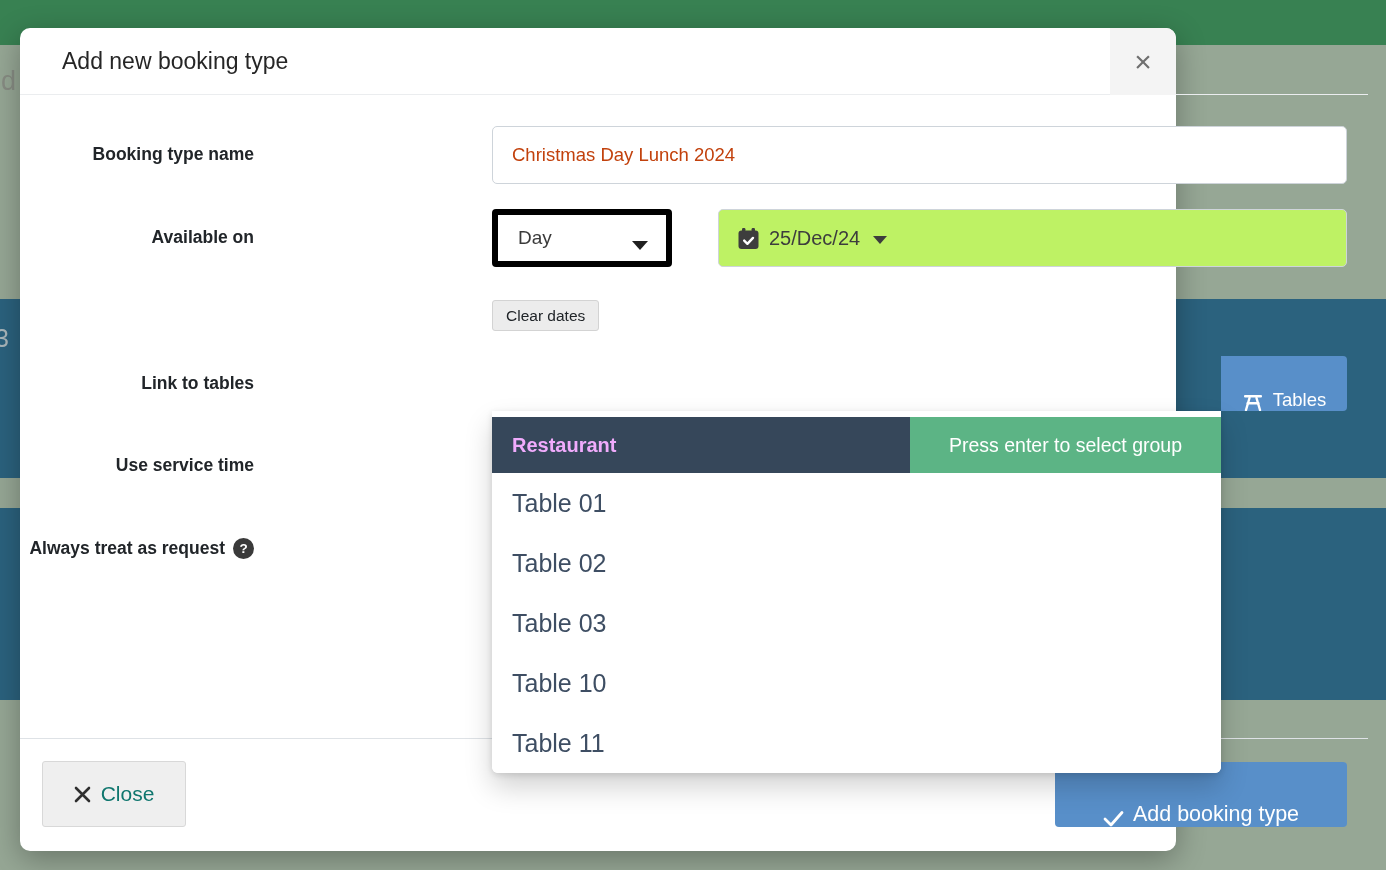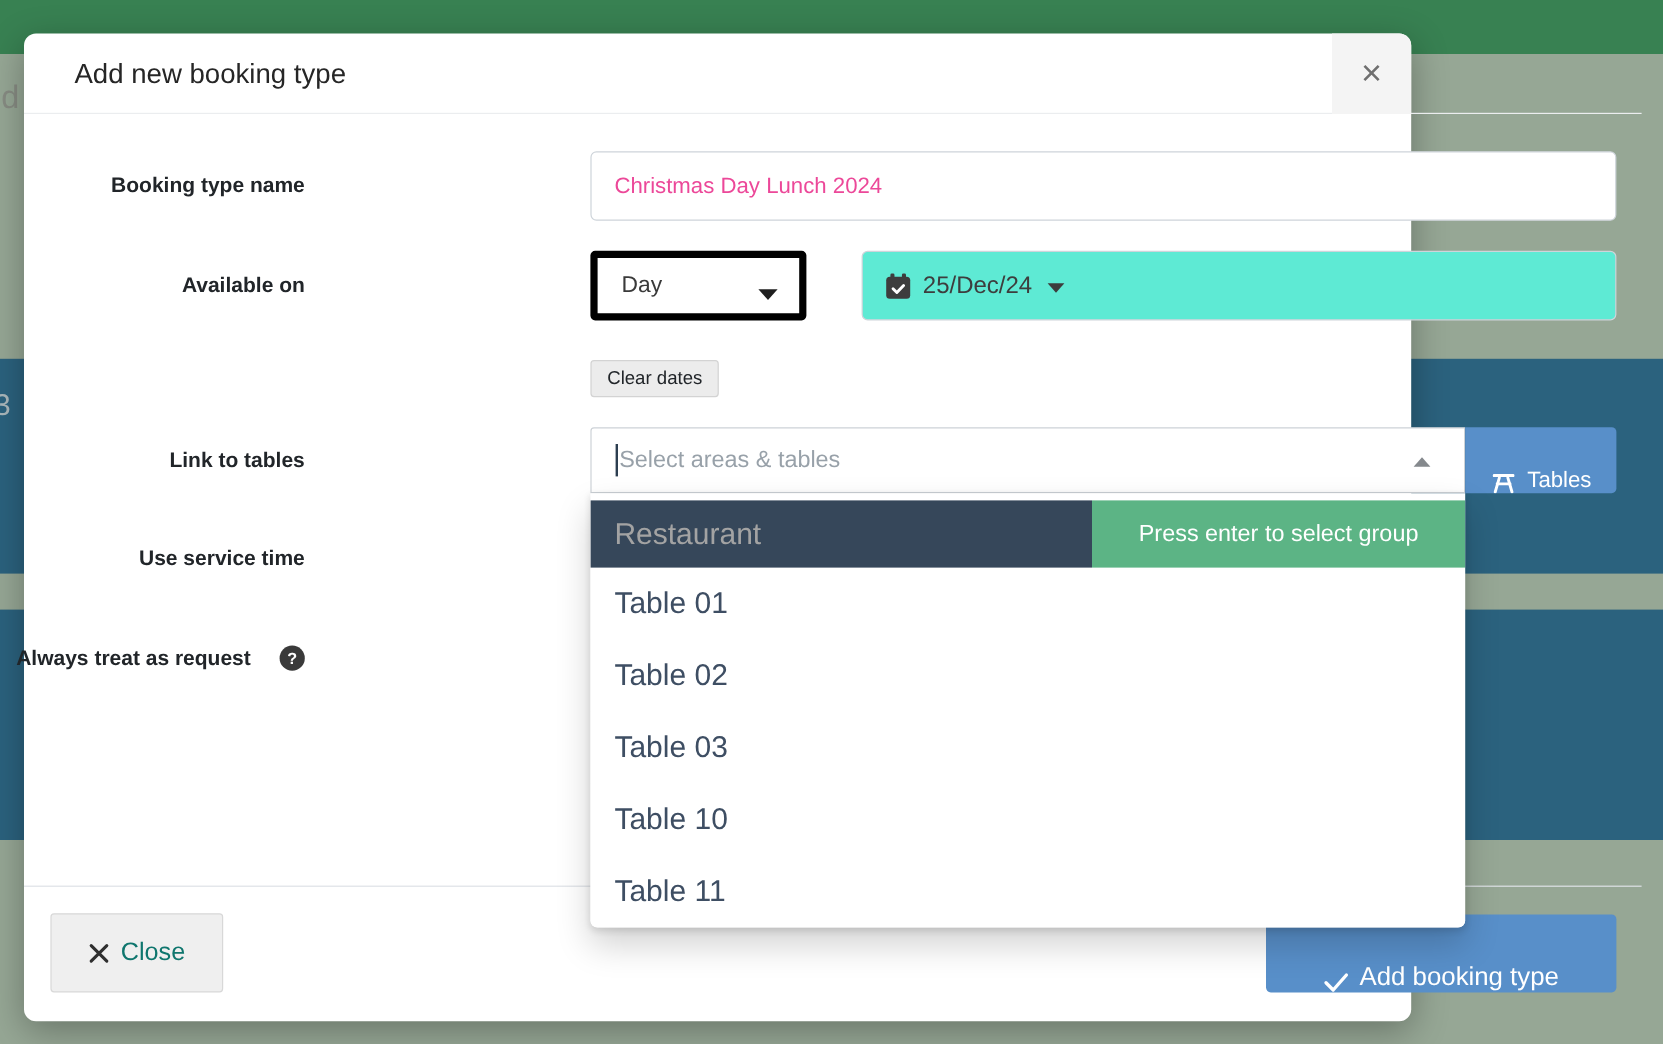--- a/index.html
+++ b/index.html
@@ -39,46 +39,46 @@
     background:#f4f4f4; border:none; cursor:pointer;
     border-radius:0 10px 0 0;
     font-size:30px; color:#6f6f6f; line-height:64px; text-align:center;
   }
 
   .form-label {
     right:922px; text-align:right;
     font-weight:bold; font-size:17.5px; color:#212529;
     white-space:nowrap;
   }
-  .lbl-row { display:flex; align-items:center; gap:24px; justify-content:flex-end; }
+  .lbl-row { display:flex; align-items:center; gap:8px; justify-content:flex-end; }
 
   .text-input {
     left:472px; top:98px; width:855px; height:58px;
     border:1px solid #ced4da; border-radius:5px;
     font-family:"Liberation Sans", sans-serif;
-    font-size:18.5px; color:#ec4899; padding-left:19px;
+    font-size:18.5px; color:#c2410c; padding-left:19px;
     outline:none;
   }
 
   .day-select {
     left:472px; top:181px; width:180px; height:58px;
     border:6px solid #000000; border-radius:4px; background:#fff;
     display:flex; align-items:center; cursor:pointer;
   }
   .day-select-value { padding-left:20px; font-size:19px; color:#3a3a3a; }
   .caret-down-black {
     position:absolute; right:18px; top:26px;
     width:0; height:0;
     border-left:8px solid transparent; border-right:8px solid transparent;
     border-top:9px solid #1f1f1f;
   }
 
   .date-box {
     left:698px; top:181px; width:629px; height:58px;
-    border:1px solid #ced4da; border-radius:5px; background:#5eead4;
+    border:1px solid #ced4da; border-radius:5px; background:#bef264;
     display:flex; align-items:center; gap:9px; padding-left:18px;
     cursor:pointer;
   }
   .date-value { font-size:20px; color:#3d3d3d; font-weight:500; }
   .caret-down-small {
     width:0; height:0; margin-left:4px; margin-top:3px;
     border-left:7px solid transparent; border-right:7px solid transparent;
     border-top:8px solid #3d3d3d;
   }
 
@@ -121,22 +121,22 @@
   
   .dropdown {
     left:472px; top:383px; width:729px; height:362px;
     background:#fff; z-index:5;
     box-shadow:0 14px 28px rgba(0,0,0,.18), 0 2px 6px rgba(0,0,0,.12);
     border-radius:0 0 6px 6px;
     padding-top:6px; overflow:hidden;
   }
   .dd-group { display:flex; height:56px; cursor:pointer; }
   .dd-group-name {
-    flex:1; background:#36475a; color:#a3a3a3; font-size:25px;
-    display:flex; align-items:center; padding-left:20px;
+    flex:1; background:#36475a; color:#f0abfc; font-size:20px;
+    display:flex; align-items:center; padding-left:20px;font-weight:bold;
   }
   .dd-group-hint {
     width:311px; background:#5cb485; color:#fff; font-size:19.5px;
     display:flex; align-items:center; justify-content:center;
   }
   .dd-item {
     height:60px; display:flex; align-items:center; padding-left:20px;
     font-size:25px; color:#3e4e63; cursor:pointer; background:#fff;
   }
 
@@ -187,25 +187,20 @@
         <path d="M7.2 13.6 l3.2 3.2 l5.6 -5.9" fill="none" stroke="#ffffff" stroke-width="2.4" stroke-linecap="round" stroke-linejoin="round"></path>
       </svg>
     </span>
     <span class="date-value">25/Dec/24</span>
     <span class="caret-down-small"></span>
   </div>
 
   <button class="abs clear-dates">Clear dates</button>
 
   <div class="abs form-label" style="top:345px;">Link to tables</div>
-  <div class="abs combobox">
-    <span class="text-cursor"></span>
-    <span class="combo-placeholder">Select areas &amp; tables</span>
-    <span class="caret-up-gray"></span>
-  </div>
   <button class="abs btn-blue tables-btn">
     <span>
       <svg width="22" height="17" viewBox="0 0 22 17">
         <rect x="2" y="1" width="18" height="2.6" rx="1" fill="#ffffff"></rect>
         <rect x="4.5" y="8" width="13" height="2.4" rx="1" fill="#ffffff"></rect>
         <path d="M7.5 4 L4 16" stroke="#ffffff" stroke-width="2.4" stroke-linecap="round"></path>
         <path d="M14.5 4 L18 16" stroke="#ffffff" stroke-width="2.4" stroke-linecap="round"></path>
       </svg>
     </span>
     <span>Tables</span>

